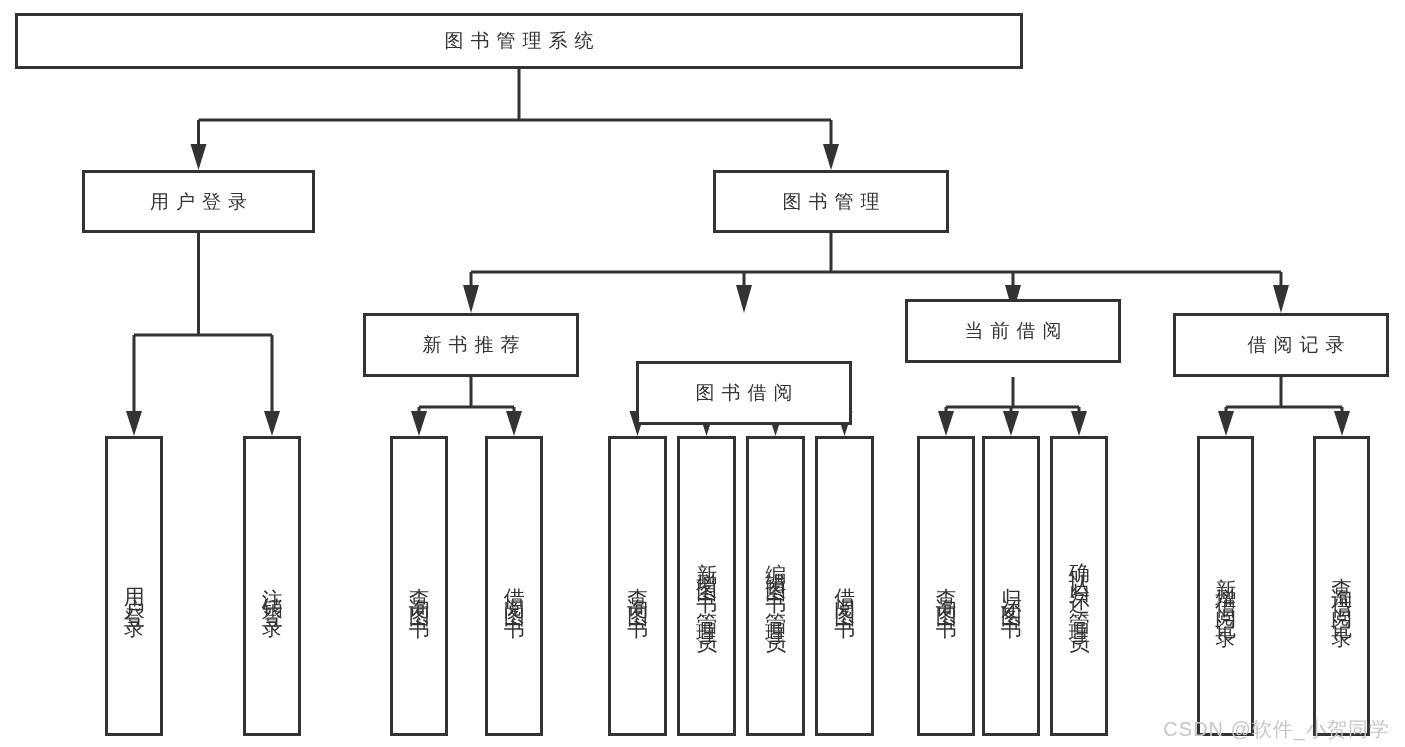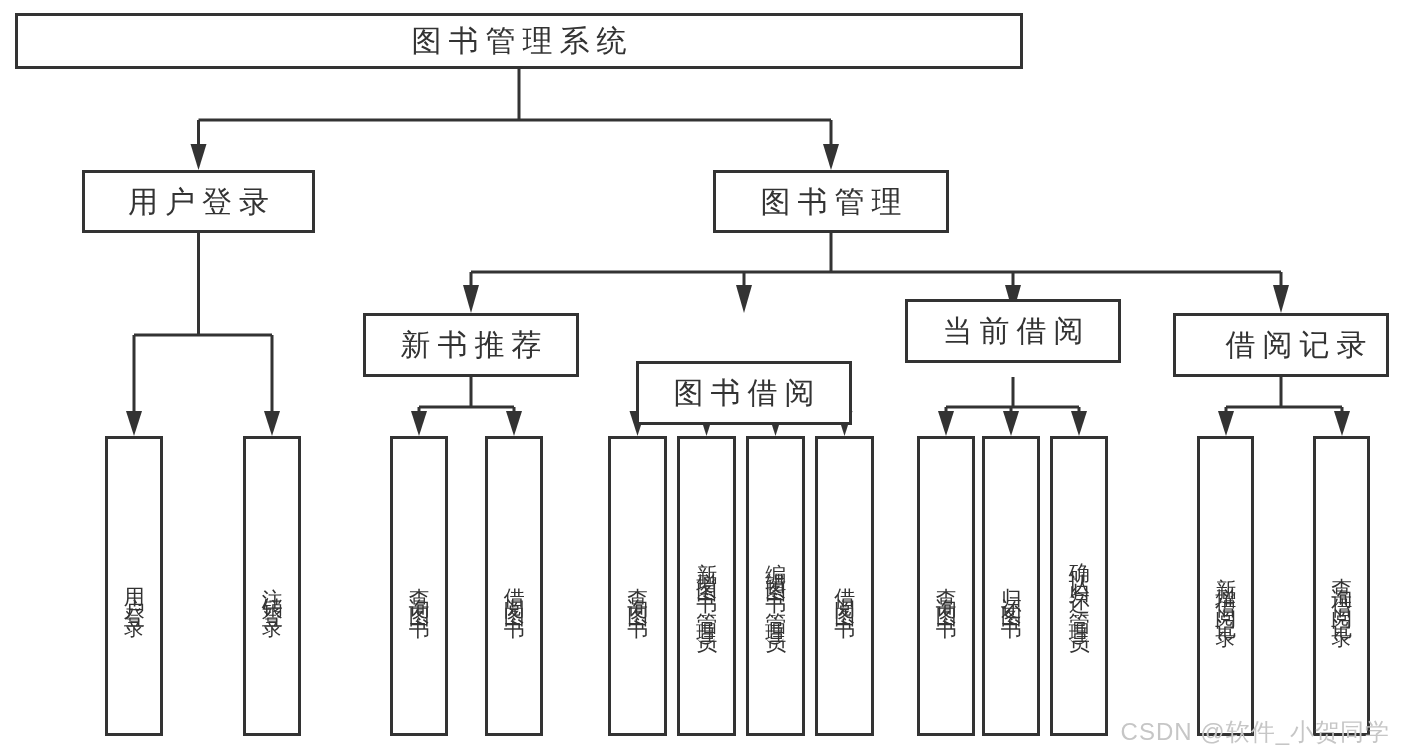--- a/index.html
+++ b/index.html
@@ -16,32 +16,32 @@
     box-sizing:border-box;
     background:#ffffff;
     border:3px solid #333333;
     color:#333333;
     display:flex;
     align-items:center;
     justify-content:center;
     text-align:center;
     line-height:1.45;
   }
-  .nh{font-size:30px;letter-spacing:7px;text-indent:7px;white-space:nowrap;}
+  .nh{font-size:19px;letter-spacing:7px;text-indent:7px;white-space:nowrap;}
   .nv{
     writing-mode:vertical-rl;
     font-size:21px;
     letter-spacing:10px;
     padding-top:10px;
   }
   .watermark{
     position:absolute;
     right:15px;
     top:716px;
-    font-size:24px;
+    font-size:20px;
     letter-spacing:1px;
     color:#c6c6c6;
     white-space:nowrap;
   }
 </style>
 </head>
 <body>
 
 <div class="canvas">
 

